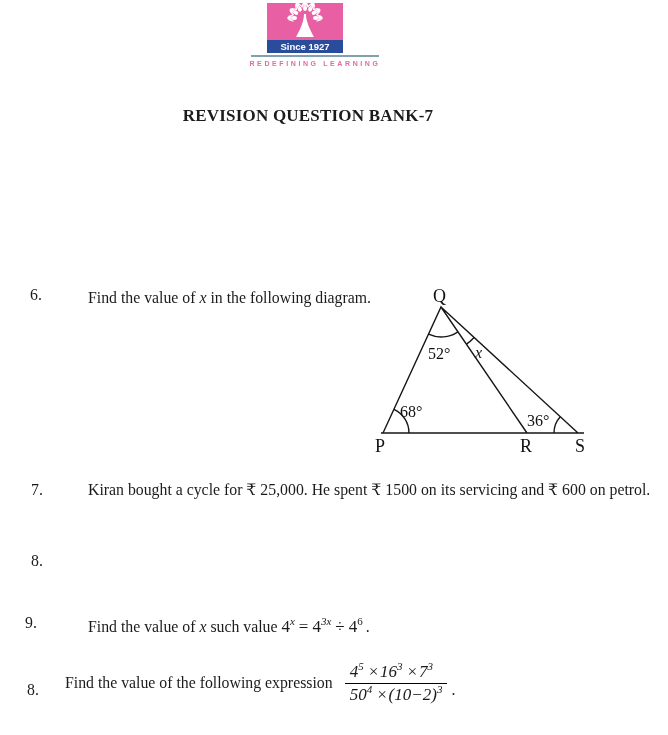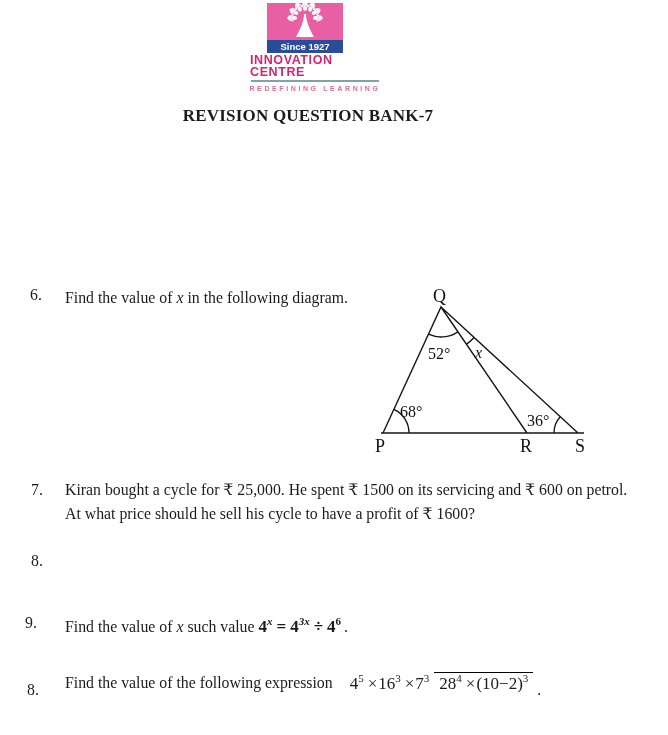--- a/index.html
+++ b/index.html
@@ -58,33 +58,33 @@
     width: 616px;
     margin: 0;
     text-align: center;
     font-size: 17px; font-weight: bold;
     letter-spacing: 0.2px;
   }
 
   
   .qrow { position: absolute; left: 0; width: 668px; font-size: 15.8px; line-height: 23.5px; }
   .qnum { position: absolute; top: 0; }
-  .qtext { margin-left: 65px; }
+  .qtext { margin-left: 88px; }
   .qline { white-space: nowrap; }
   i { font-style: italic; }
 
   
-  .math { font-size: 17px; white-space: nowrap; font-weight: bold; }
+  .math { font-size: 17px; white-space: nowrap; }
   .math .mop { margin: 0 4px; }
   sup.me { font-size: 11px; vertical-align: super; line-height: 0; }
   .italic { font-style: italic; }
   .enddot { margin-left: 3px; }
 
   .q10flex { display: flex; align-items: center; height: 62px; margin-left: 65px; }
-  .frac { display: inline-flex; flex-direction: row; align-items: flex-end; margin-left: 12px; font-size: 17px; line-height: 22px; }
+  .frac { display: inline-flex; flex-direction: column; align-items: flex-start; margin-left: 12px; font-size: 17px; line-height: 22px; font-style: italic; }
   .fnum, .fden { padding: 0 5px; white-space: nowrap; }
   .fden { border-top: 1.5px solid #000; }
   .mx { margin: 0 1px 0 4px; }
   .fdot { margin: 14px 0 0 4px; }
 
   
   .diagram { position: absolute; left: 365px; top: 278px; width: 230px; height: 185px; }
   .diagram .geo path { stroke: #161616; stroke-width: 1.4; fill: none; }
   .diagram text { fill: #111; font-family: "Liberation Serif", "DejaVu Serif", serif; }
   .diagram .vlabel { font-size: 18px; }
@@ -109,21 +109,20 @@
         <use href="#hand" transform="translate(25,15) rotate(-90)"></use>
         <use href="#hand" transform="translate(26.7,8.5) rotate(-60)"></use>
         <use href="#hand" transform="translate(31.5,4) rotate(-30)"></use>
         <use href="#hand" transform="translate(38,3) rotate(0)"></use>
         <use href="#hand" transform="translate(44.5,4) rotate(30)"></use>
         <use href="#hand" transform="translate(49.3,8.5) rotate(60)"></use>
         <use href="#hand" transform="translate(51,15) rotate(90)"></use>
       </svg>
       <div class="since">Since 1927</div>
     </div>
-    <div class="subtitle">INNOVATION CENTRE</div>
     <div class="rule"></div>
     <div class="tagline">REDEFINING LEARNING</div>
   </div>
 
   <h1 class="title">REVISION QUESTION BANK-7</h1>
 
   <div class="qrow" style="top:286px">
     <span class="qnum" style="left:30px; top:-3px">6.</span>
     <div class="qtext qline"><span>Find the value of </span><i>x</i><span> in the following diagram.</span></div>
   </div>
@@ -145,40 +144,39 @@
       <text x="110" y="80" class="alabel italic">x</text>
       <text x="35" y="139" class="alabel">68°</text>
       <text x="162" y="148" class="alabel">36°</text>
     </svg>
   </div>
 
   <div class="qrow" style="top:478px">
     <span class="qnum" style="left:31px">7.</span>
     <div class="qtext">
       <div class="qline">Kiran bought a cycle for ₹ 25,000. He spent ₹ 1500 on its servicing and ₹ 600 on petrol.</div>
-      <div class="qline">At what price should he sell his cycle to have a profit of ₹ 1600?</div>
     </div>
   </div>
 
   <div class="qrow" style="top:549px">
     <span class="qnum" style="left:31px">8.</span>
     <div class="qtext">
     </div>
   </div>
 
   <div class="qrow" style="top:615px">
     <span class="qnum" style="left:25px; top:-4px">9.</span>
     <div class="qtext qline"><span>Find the value of </span><i>x</i><span> such value </span><span class="math"><span class="mb">4</span><sup class="me italic">x</sup><span class="mop">=</span><span class="mb">4</span><sup class="me italic">3x</sup><span class="mop">÷</span><span class="mb">4</span><sup class="me">6</sup></span><span class="enddot">.</span></div>
   </div>
 
   <div class="qrow" style="top:652px">
     <span class="qnum" style="left:27px; top:26px">8.</span>
     <div class="q10flex">
       <span>Find the value of the following expression</span>
       <span class="frac">
         <span class="fnum"><span>4</span><sup class="me">5</sup><span class="mx">×</span><span>16</span><sup class="me">3</sup><span class="mx">×</span><span>7</span><sup class="me">3</sup></span>
-        <span class="fden"><span>28</span><sup class="me">4</sup><span class="mx">×</span><span>(10−2)</span><sup class="me">3</sup></span>
+        <span class="fden"><span>50</span><sup class="me">4</sup><span class="mx">×</span><span>(10−2)</span><sup class="me">3</sup></span>
       </span>
       <span class="fdot">.</span>
     </div>
   </div>
 
 </div>
 
 </body></html>

